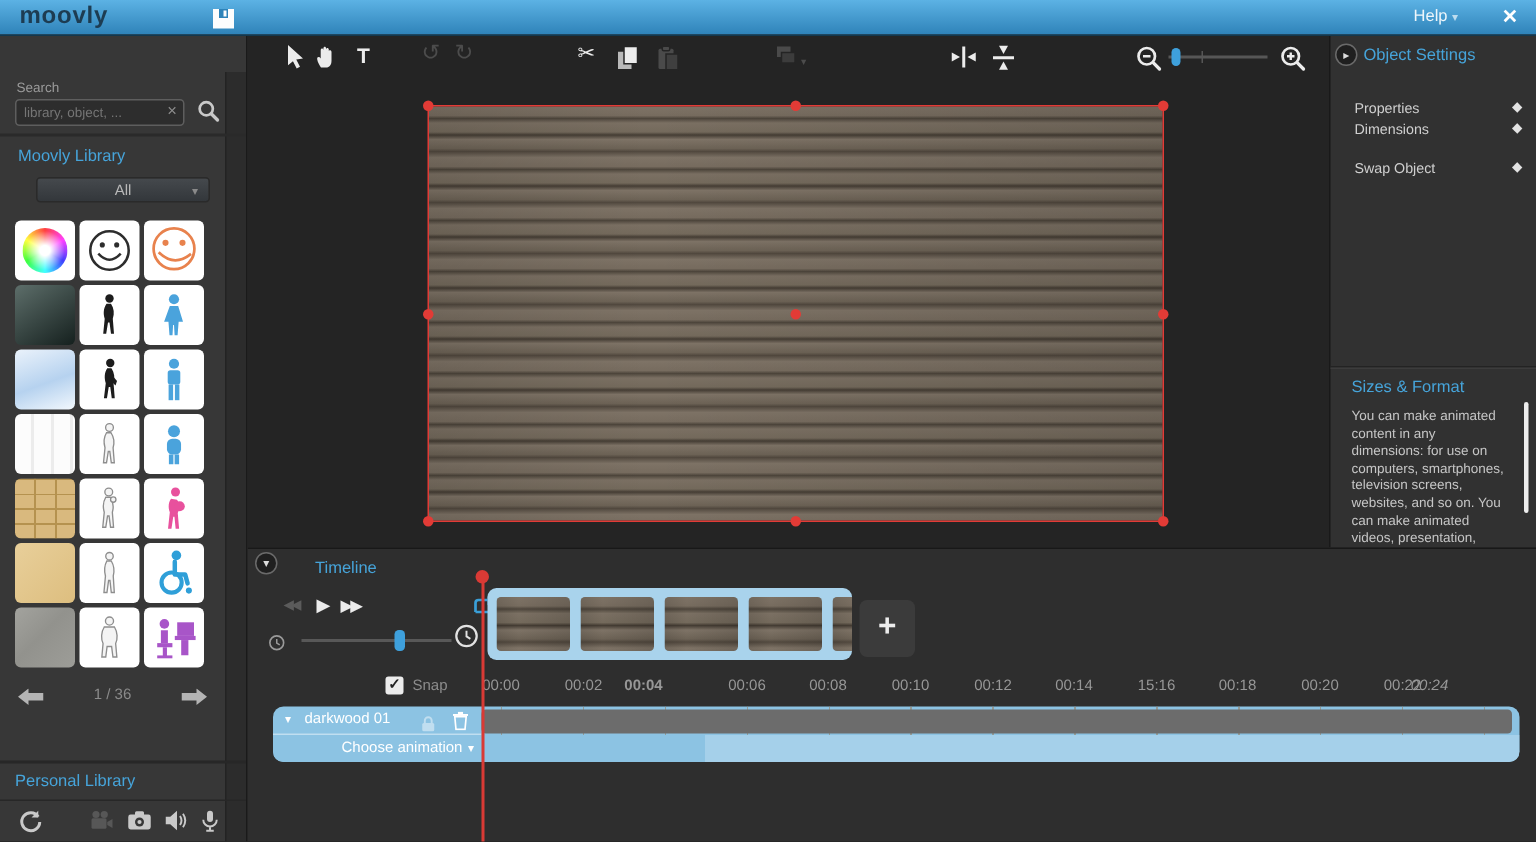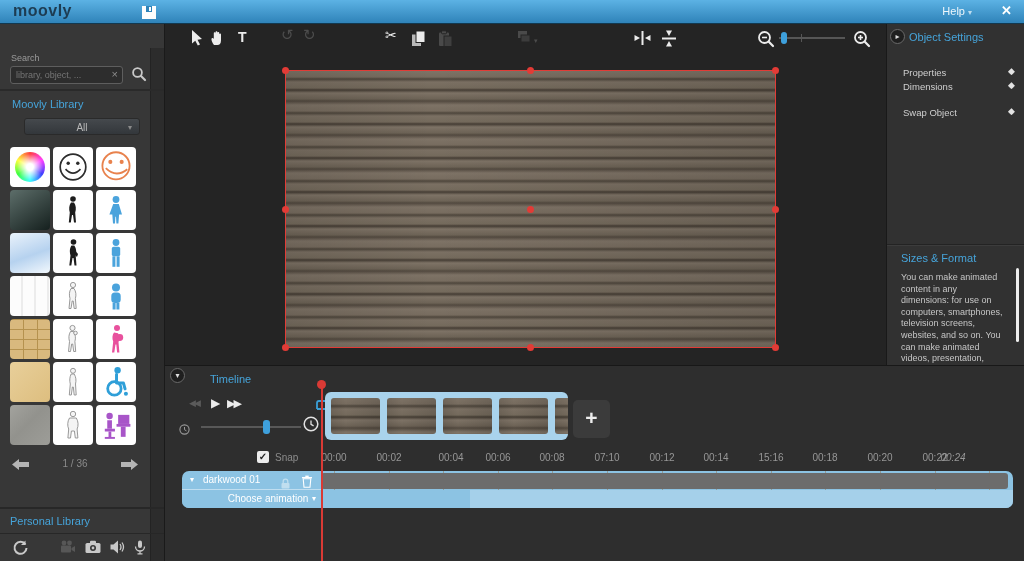--- a/index.html
+++ b/index.html
@@ -146,21 +146,21 @@
     background:#a9d3ec; border-radius:6px; overflow:hidden; }
   .fthumb { position:absolute; top:6px; width:49px; height:36px; border-radius:3px; }
   .ft1{left:6px;} .ft2{left:62px;} .ft3{left:118px;} .ft4{left:174px;} .ft5{left:230px;}
   .add-scene { position:absolute; left:408px; top:34px; width:37px; height:38px;
     background:#3b3b3b; border-radius:5px; color:#ececec; font-size:21px; font-weight:bold;
     text-align:center; line-height:36px; }
   .ruler { position:absolute; left:0; top:0; width:100%; height:100%; }
   .ruler span { position:absolute; top:86px; width:44px; text-align:center;
     font-size:10px; color:#979797; }
   .ruler span:nth-child(1){left:147px;} .ruler span:nth-child(2){left:202px;}
-  .ruler span:nth-child(3){left:264px;} .ruler span:nth-child(4){left:311px;}
+  .ruler span:nth-child(3){left:242px;font-weight:bold;} .ruler span:nth-child(4){left:311px;}
   .ruler span:nth-child(5){left:365px;} .ruler span:nth-child(6){left:420px;}
   .ruler span:nth-child(7){left:475px;} .ruler span:nth-child(8){left:529px;}
   .ruler span:nth-child(9){left:584px;} .ruler span:nth-child(10){left:638px;}
   .ruler span:nth-child(11){left:693px;} .ruler span:nth-child(12){left:748px;}
   .ruler span:nth-child(13){left:766px;font-style:italic;}
   .track { position:absolute; left:17px; top:105px; width:831px; height:37px;
     background:#8cc3e3; border-radius:7px; overflow:hidden; }
   .track-grid { position:absolute; left:152px; top:0; right:0; bottom:0;
     background:repeating-linear-gradient(90deg, rgba(150,138,118,0.7) 0 1px,
       rgba(0,0,0,0) 1px 54.6px); }
@@ -566,21 +566,21 @@
     <div class="fthumb ft5 wood"></div>
   </div>
   <div class="add-scene">+</div>
 
   <div class="ruler">
     <span>00:00</span>
     <span>00:02</span>
     <span>00:04</span>
     <span>00:06</span>
     <span>00:08</span>
-    <span>07:10</span>
+    <span>00:10</span>
     <span>00:12</span>
     <span>00:14</span>
     <span>15:16</span>
     <span>00:18</span>
     <span>00:20</span>
     <span>00:22</span>
     <span>00:24</span>
   </div>
 
   <div class="track">

